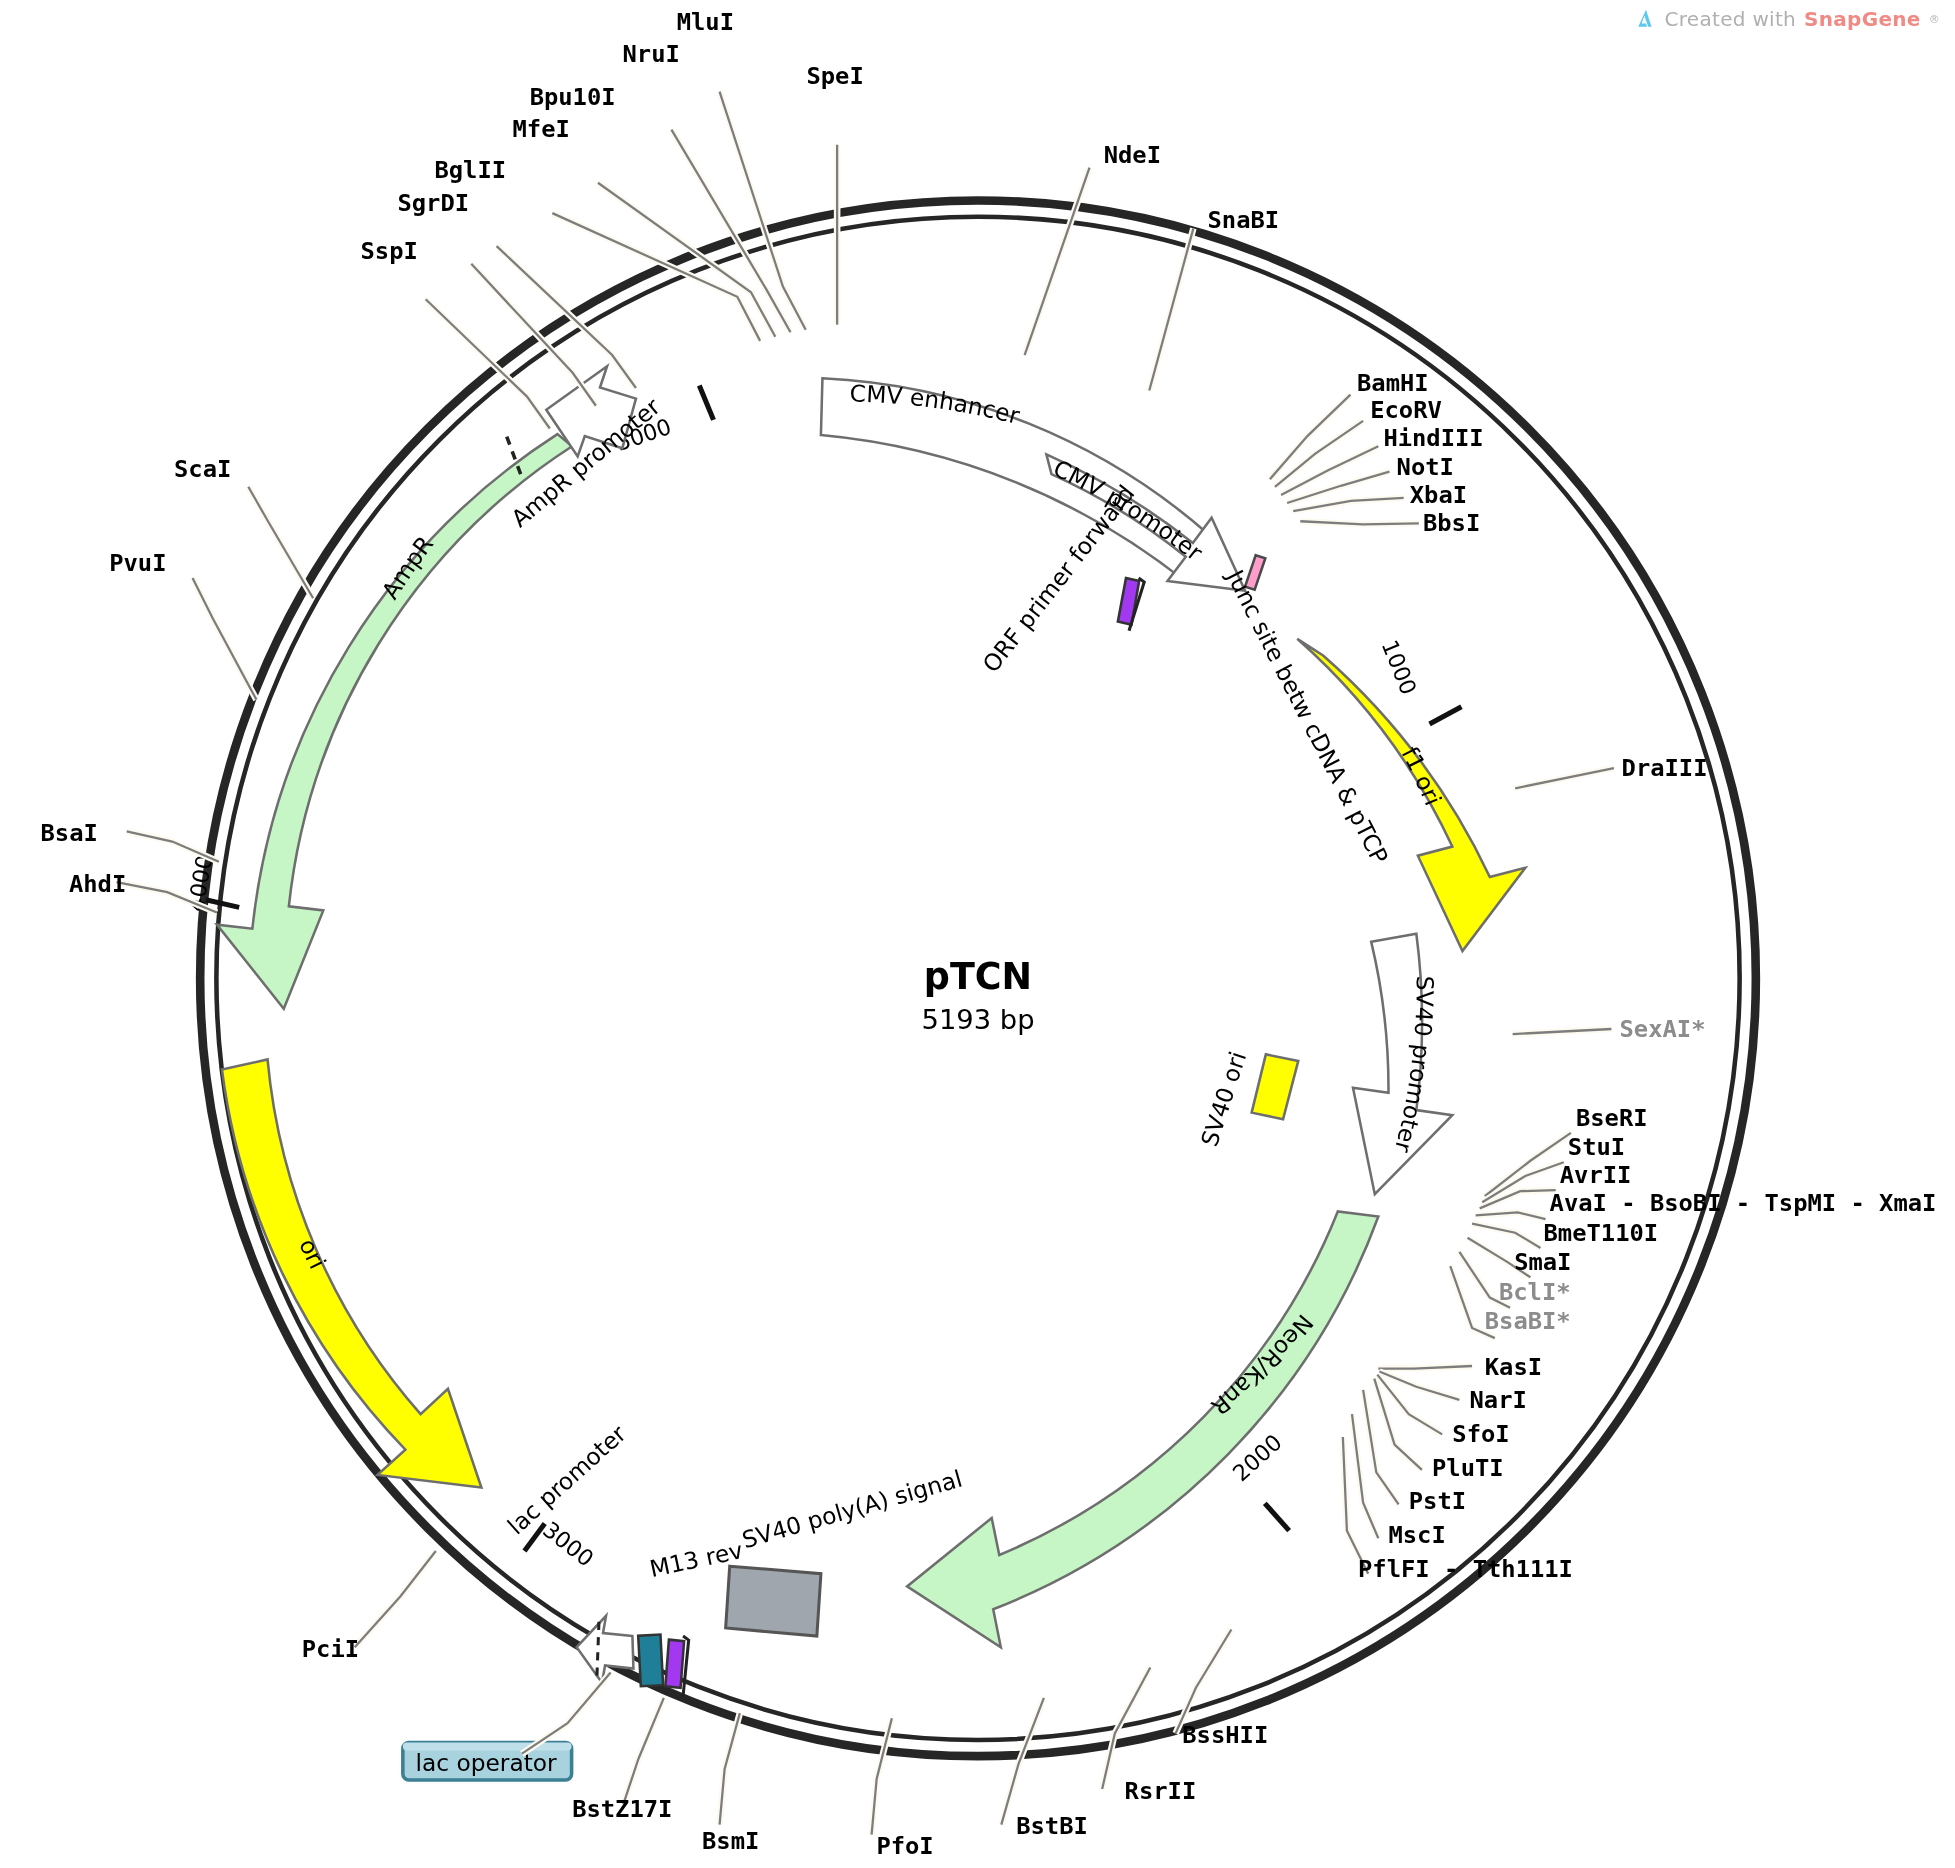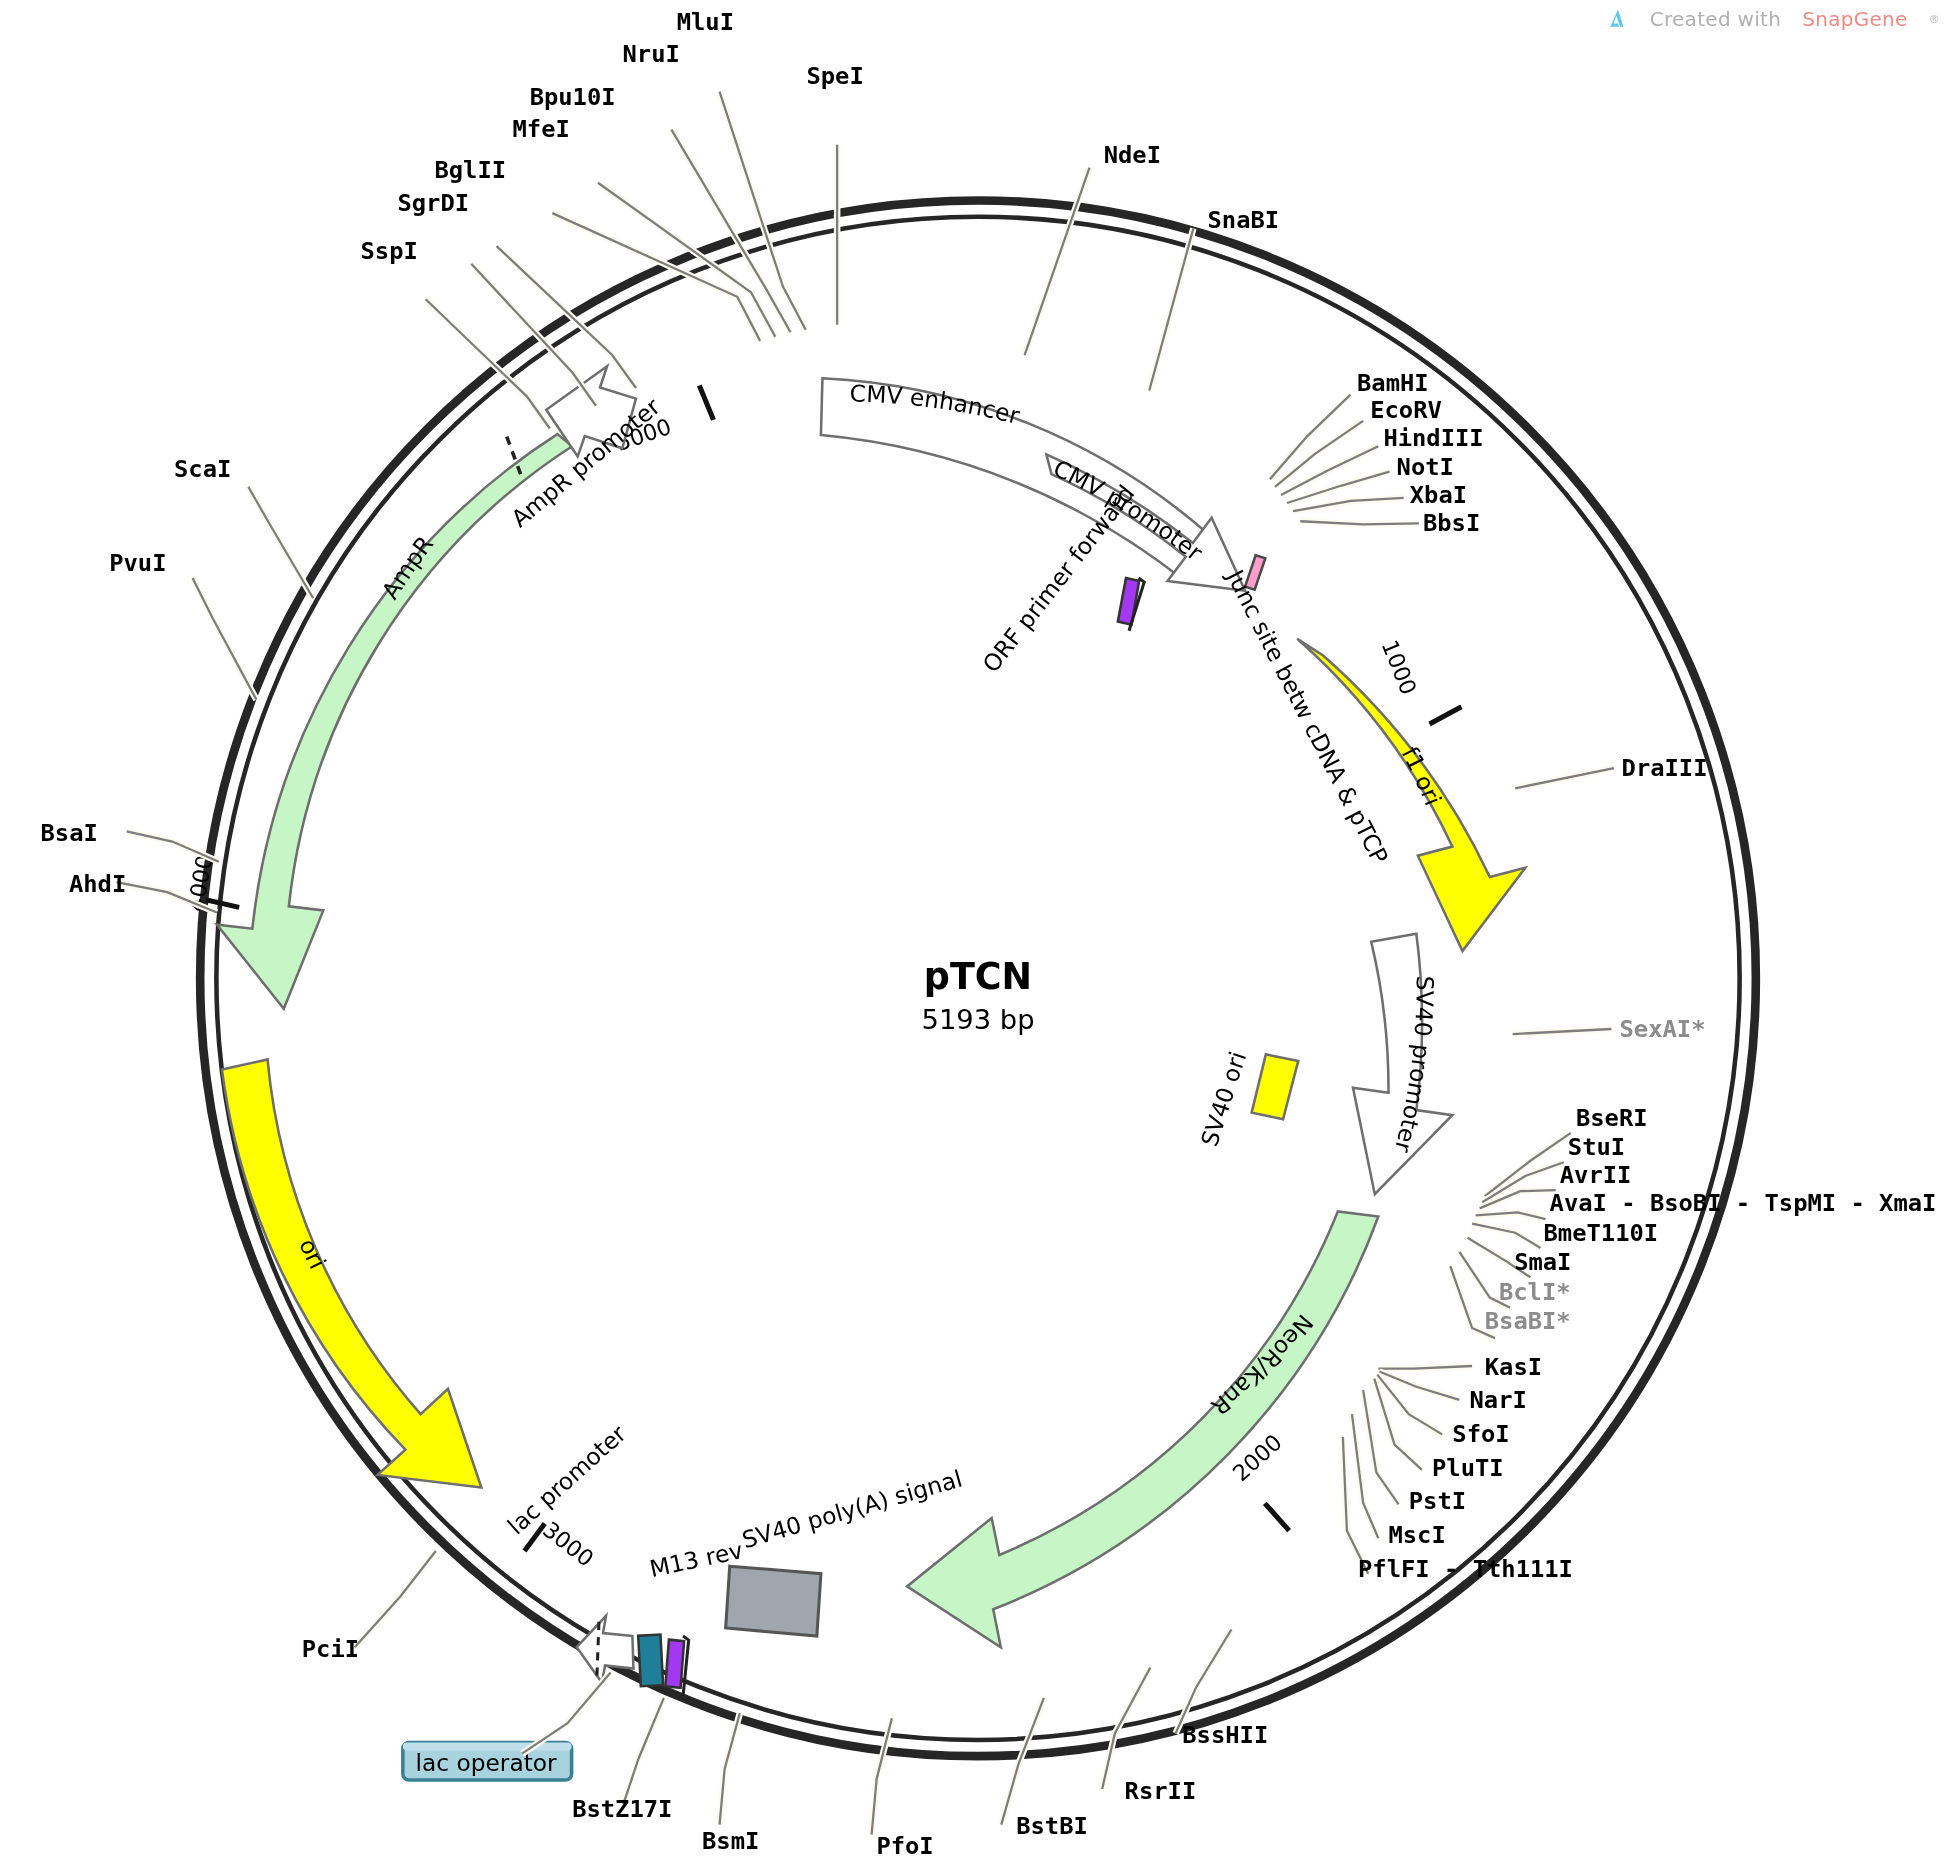--- a/index.html
+++ b/index.html
@@ -7,26 +7,26 @@
     width:1955px;height:1869px;position:relative;overflow:hidden;
     font-family:"DejaVu Sans",sans-serif;
     -webkit-font-smoothing:antialiased;
   }
   #stage{position:absolute;left:0;top:0;width:1955px;height:1869px;}
   svg#map{position:absolute;left:0;top:0;width:1955px;height:1869px;display:block;}
 
   
   #watermark{
     position:absolute;right:15px;top:7px;
-    display:flex;align-items:center;gap:21px;
+    display:flex;align-items:center;gap:8px;
     font-family:"DejaVu Sans",sans-serif;
     font-size:20px;letter-spacing:0.3px;
   }
   #watermark .wm-text{color:#b0b0b0;}
-  #watermark .wm-brand{color:#f08a84;font-weight:400;text-align:right;}
+  #watermark .wm-brand{color:#f08a84;font-weight:700;text-align:right;}
   #watermark .wm-sup{color:#b8b8b8;font-size:11px;vertical-align:super;}
   #watermark .wm-logo{width:22px;height:22px;}
 
   
   text{font-family:"DejaVu Sans",sans-serif;}
   .enz{font-family:"DejaVu Sans Mono",monospace;font-weight:bold;font-size:47px;fill:#000;}
   .enz-dim{font-family:"DejaVu Sans Mono",monospace;font-weight:bold;font-size:47px;fill:#8c8c8c;}
   .feat{font-family:"DejaVu Sans",sans-serif;font-size:46px;fill:#000;}
   .tick{font-family:"DejaVu Sans",sans-serif;font-size:44px;fill:#000;}
   .title{font-family:"DejaVu Sans",sans-serif;font-weight:bold;font-size:72px;fill:#000;}

